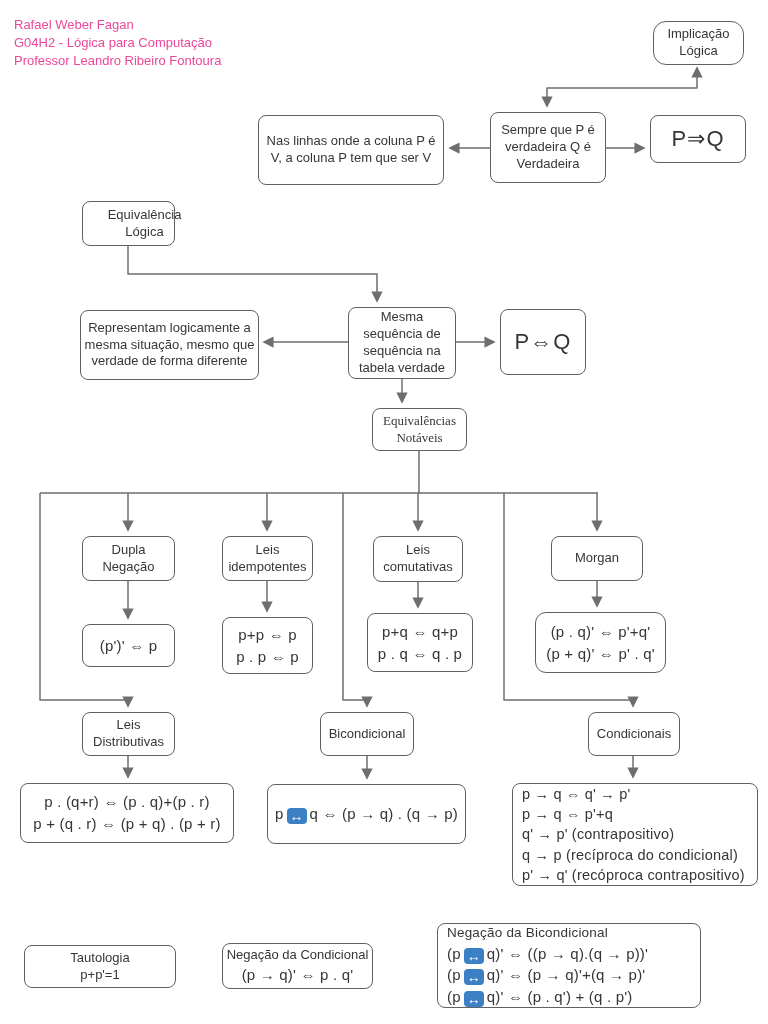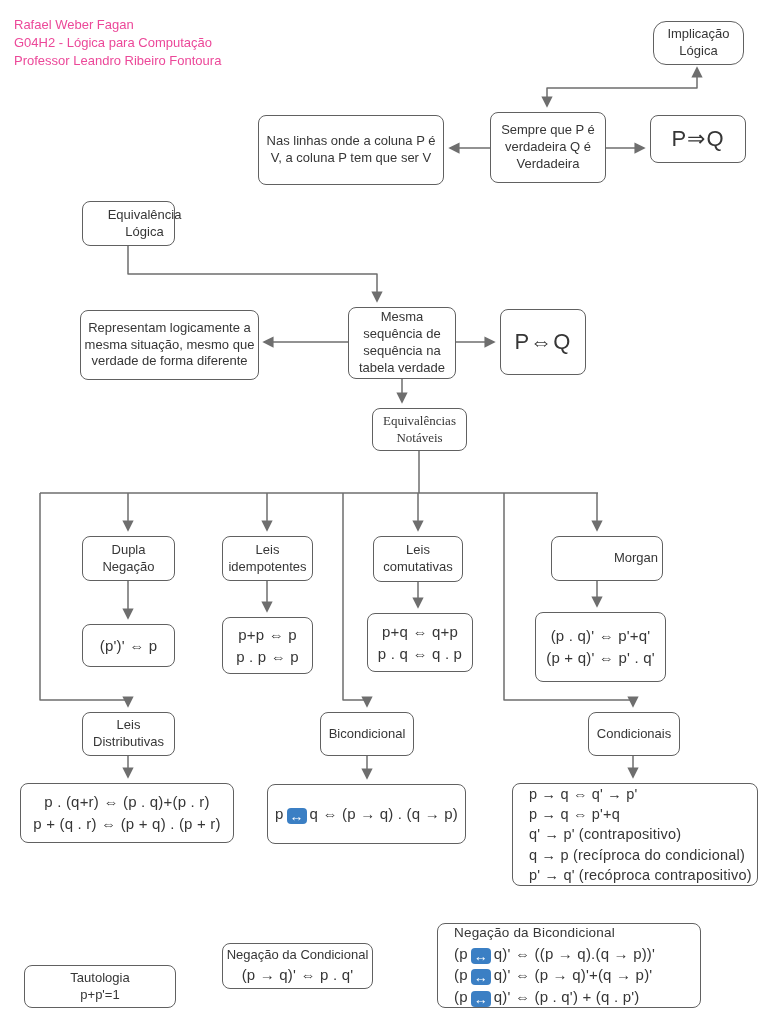--- a/index.html
+++ b/index.html
@@ -5,21 +5,21 @@
   html,body{margin:0;padding:0;background:#ffffff;}
   #page{position:relative;width:768px;height:1024px;background:#ffffff;overflow:hidden;
         font-family:"Liberation Sans", sans-serif;color:#3a3a3a;}
   #wires{position:absolute;left:0;top:0;width:768px;height:1024px;}
   .hdr{position:absolute;left:14px;top:16px;font-size:13px;line-height:1.4;color:#ec4899;}
   .node{position:absolute;box-sizing:border-box;background:#ffffff;border:1.6px solid #616161;
         border-radius:8px;display:flex;flex-direction:column;align-items:center;justify-content:center;
         text-align:center;font-size:13px;line-height:1.3;color:#363636;padding:2px 4px;}
   .formula{font-size:15px;line-height:1.45;letter-spacing:.2px;}
   .big{font-size:22px;letter-spacing:1px;}
-  .align-left{align-items:flex-start;text-align:left;padding-left:16px;padding-right:4px;}
+  .align-left{align-items:flex-start;text-align:left;padding-left:9px;padding-right:4px;}
   .cond-lines{font-size:14.5px;line-height:1.4;}
   .nb-title{font-size:13.5px;}
   .row{white-space:nowrap;}
   .bicon{display:inline-flex;align-items:center;justify-content:center;background:#3b7fc4;color:#ffffff;
          border-radius:4px;width:20px;height:16px;font-size:14px;font-weight:bold;margin:0 3px;
          vertical-align:-2px;line-height:1;}
 </style>
 </head>
 <body>
 
@@ -122,39 +122,39 @@
   <div class="node" style="left:222px;top:536px;width:91px;height:45px;">
     <div class="row">Leis</div>
     <div class="row">idempotentes</div>
   </div>
 
   <div class="node" style="left:373px;top:536px;width:90px;height:46px;">
     <div class="row">Leis</div>
     <div class="row">comutativas</div>
   </div>
 
-  <div class="node" style="left:551px;top:536px;width:112px;height:45px;align-items:flex-end;">
+  <div class="node" style="left:551px;top:536px;width:92px;height:45px;">
     <div class="row">Morgan</div>
   </div>
 
   <div class="node formula" style="left:82px;top:624px;width:93px;height:43px;">
     <div class="row">(p')' ⇔ p</div>
   </div>
 
   <div class="node formula" style="left:222px;top:617px;width:91px;height:57px;">
     <div class="row">p+p ⇔ p</div>
     <div class="row">p . p ⇔ p</div>
   </div>
 
   <div class="node formula" style="left:367px;top:613px;width:106px;height:59px;">
     <div class="row">p+q ⇔ q+p</div>
     <div class="row">p . q ⇔ q . p</div>
   </div>
 
-  <div class="node formula" style="left:535px;top:612px;width:131px;height:70px;">
+  <div class="node formula" style="left:535px;top:612px;width:131px;height:61px;border-radius:11px;">
     <div class="row">(p . q)' ⇔ p'+q'</div>
     <div class="row">(p + q)' ⇔ p' . q'</div>
   </div>
 
   <div class="node" style="left:82px;top:712px;width:93px;height:44px;">
     <div class="row">Leis</div>
     <div class="row">Distributivas</div>
   </div>
 
   <div class="node" style="left:320px;top:712px;width:94px;height:44px;">
@@ -177,21 +177,21 @@
   </div>
 
   <div class="node formula align-left cond-lines" style="left:512px;top:783px;width:246px;height:103px;">
     <div class="row">p → q ⇔ q' → p'</div>
     <div class="row">p → q ⇔ p'+q</div>
     <div class="row">q' → p' (contrapositivo)</div>
     <div class="row">q → p (recíproca do condicional)</div>
     <div class="row">p' → q' (recóproca contrapositivo)</div>
   </div>
 
-  <div class="node" style="left:24px;top:945px;width:152px;height:43px;margin-top:20px;">
+  <div class="node" style="left:24px;top:945px;width:152px;height:43px;">
     <div class="row">Tautologia</div>
     <div class="row">p+p'=1</div>
   </div>
 
   <div class="node" style="left:222px;top:943px;width:151px;height:46px;">
     <div class="row">Negação da Condicional</div>
     <div class="row formula">(p → q)' ⇔ p . q'</div>
   </div>
 
   <div class="node formula align-left" style="left:437px;top:923px;width:264px;height:85px;">

